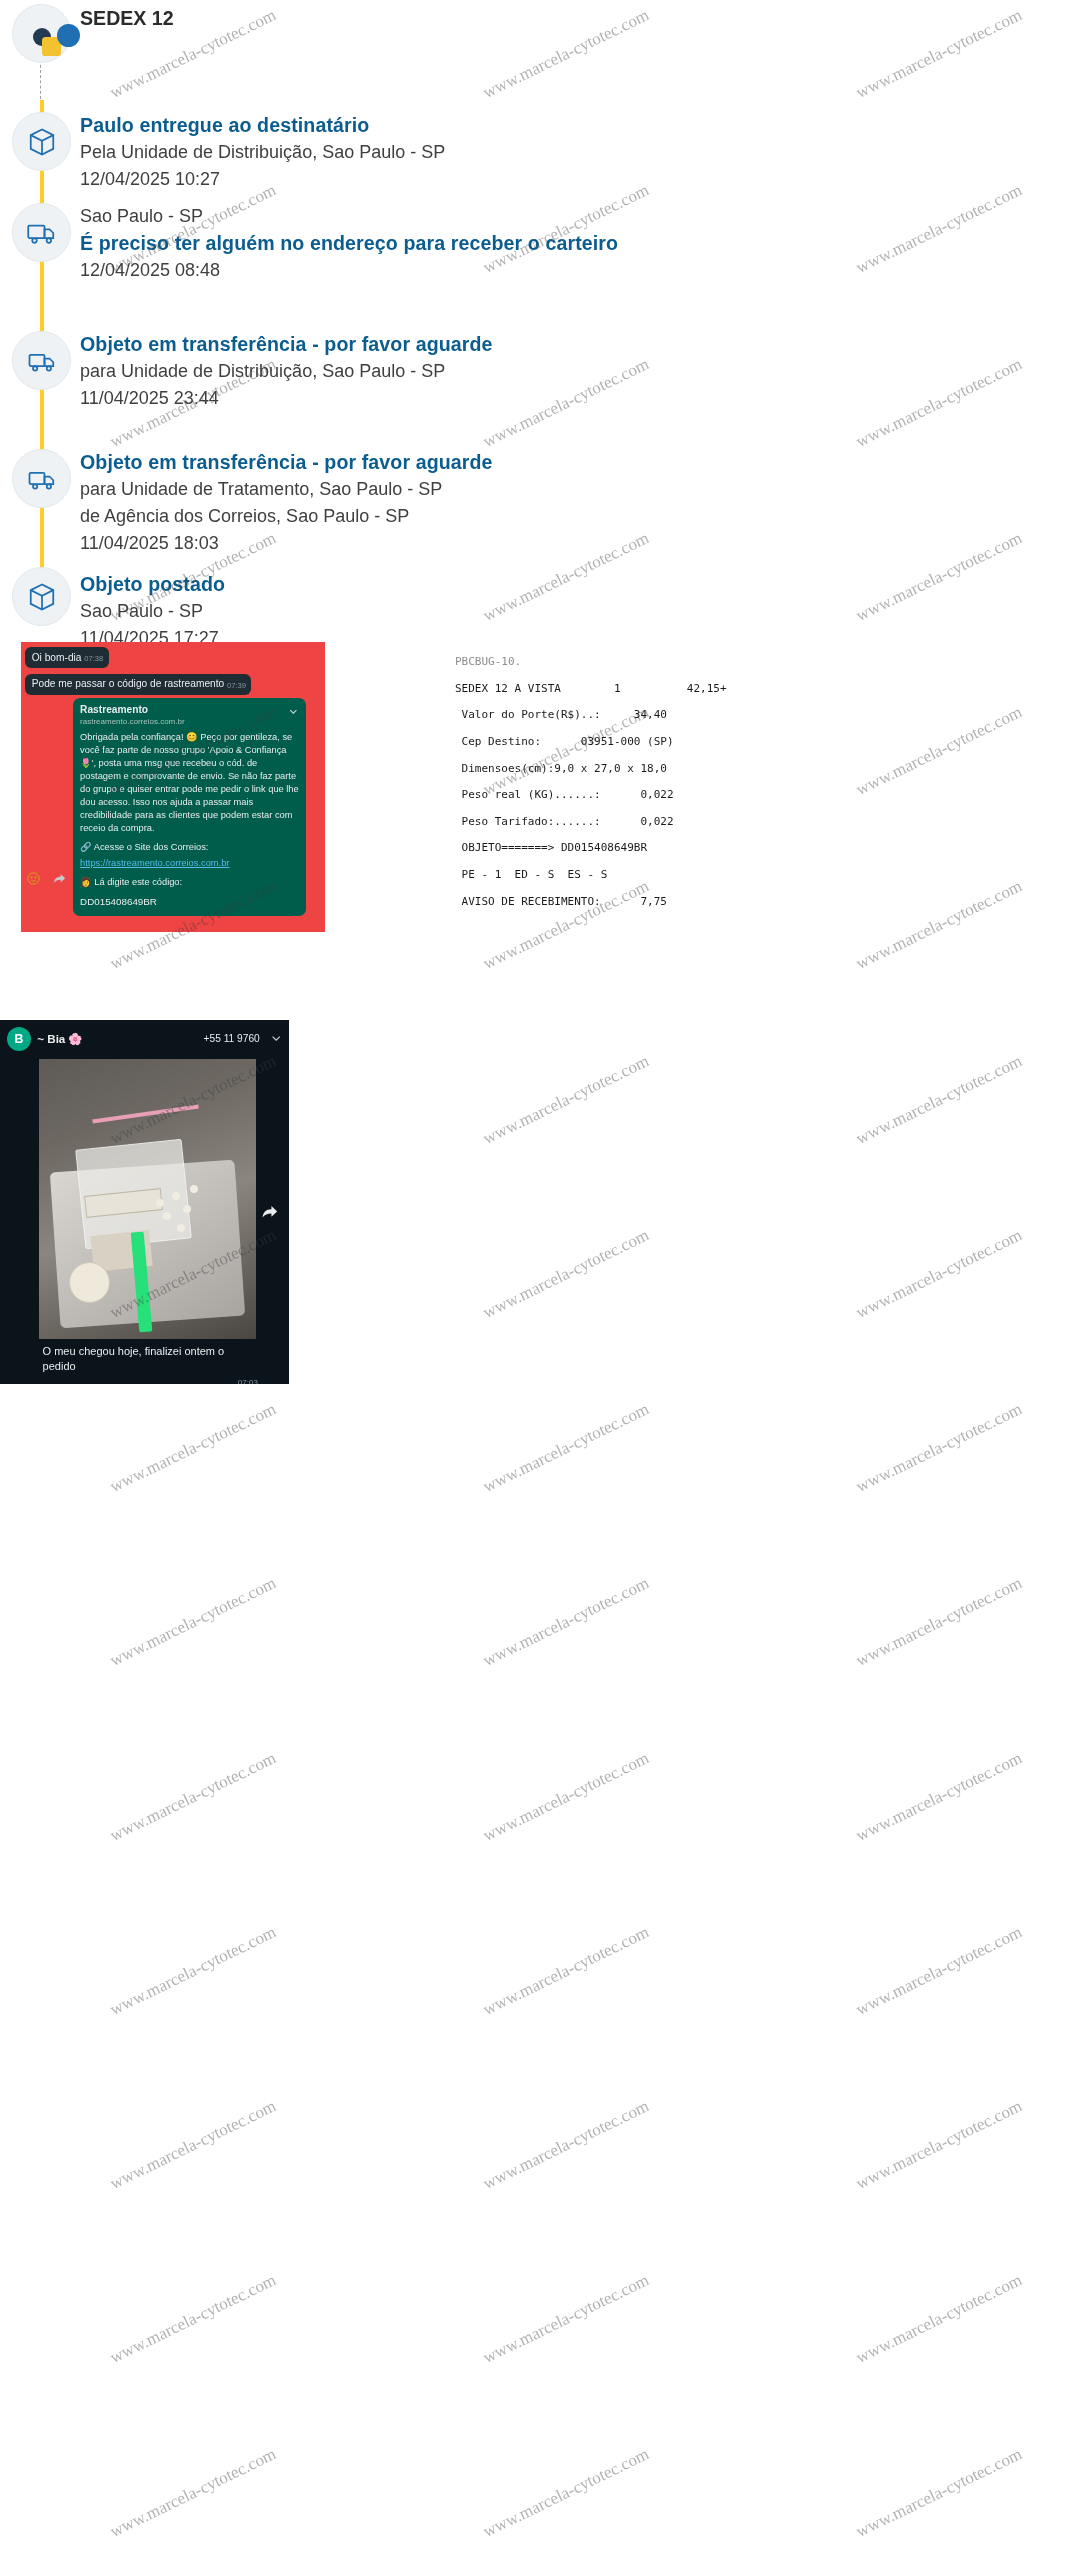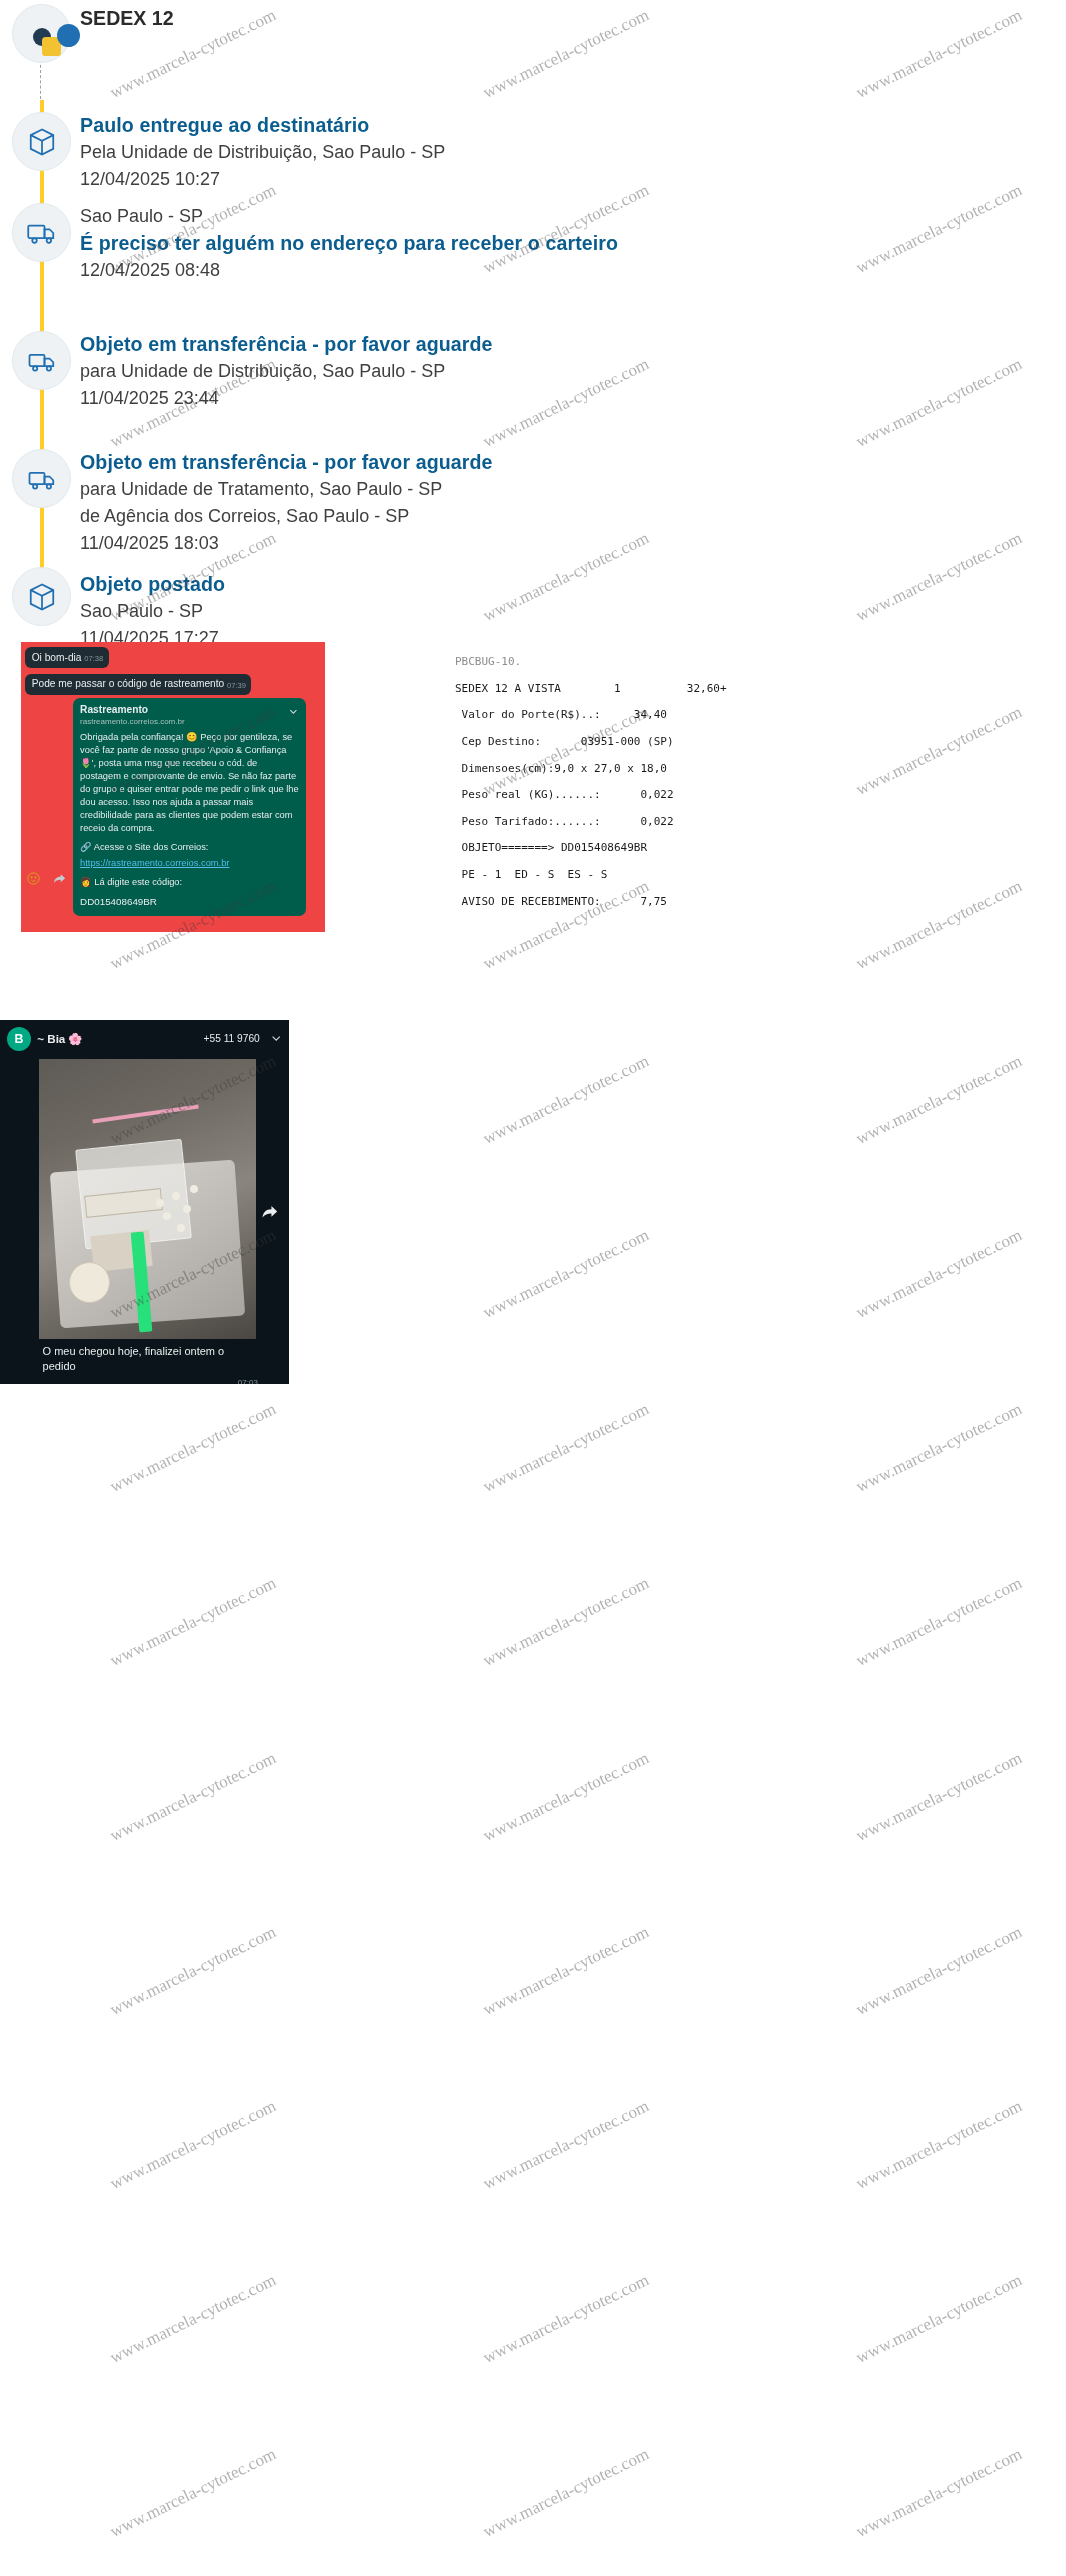--- a/index.html
+++ b/index.html
@@ -303,21 +303,21 @@
         <path d="M8.5 14.5c1 1.2 2.2 1.8 3.5 1.8s2.5-.6 3.5-1.8"></path>
     </svg>
     <svg width="15" height="15" viewBox="0 0 24 24" fill="#c4cdd2">
         <path d="M14 5v4C7 9 4 13 3 19c2.5-3.5 6-5 11-5v4l7-6.5z"></path>
       </svg>
   </div>
 </div>
 
 <div class="receipt">
 <div class="faded">PBCBUG-10.</div>
-<div>SEDEX 12 A VISTA        1          32,60+</div>
+<div>SEDEX 12 A VISTA        1          42,15+</div>
 <div> Valor do Porte(R$)..:     34,40</div>
 <div> Cep Destino:      03951-000 (SP)</div>
 <div> Dimensoes(cm):9,0 x 27,0 x 18,0</div>
 <div> Peso real (KG)......:      0,022</div>
 <div> Peso Tarifado:......:      0,022</div>
 <div> OBJETO=======&gt; DD015408649BR</div>
 <div> PE - 1  ED - S  ES - S</div>
 <div> AVISO DE RECEBIMENTO:      7,75</div>
 </div>
 

